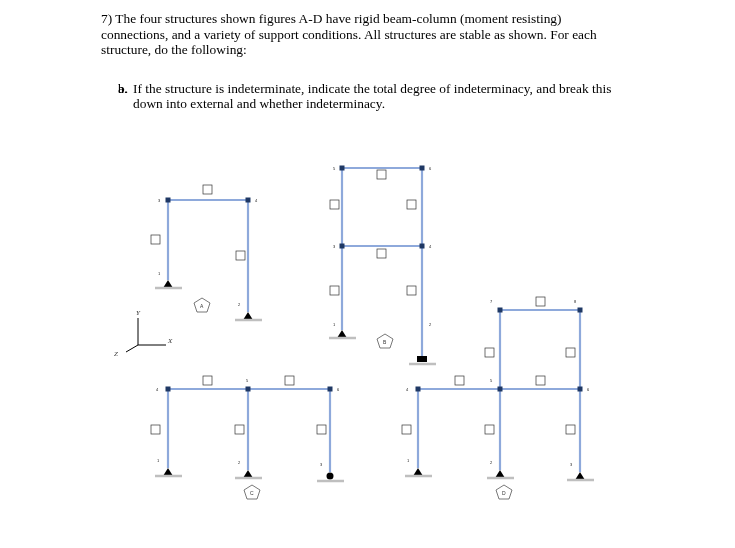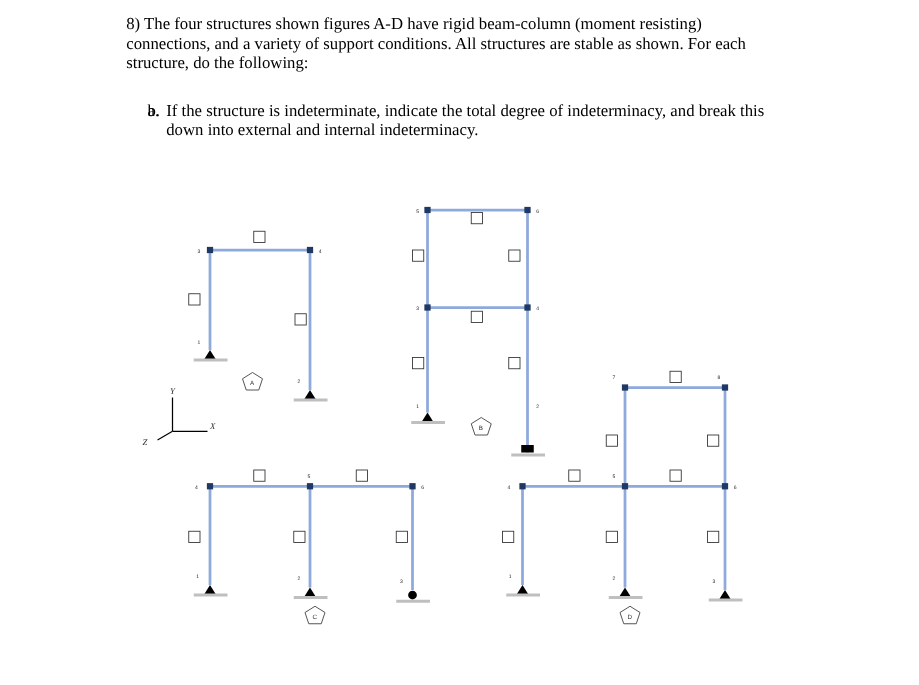--- a/index.html
+++ b/index.html
@@ -12,28 +12,28 @@
   .list li { position: relative; padding-left: 15px; }
   .list .marker { position: absolute; left: 0; top: 0; }
   svg.fig { position: absolute; left: 0; top: 0; }
   .nlabel { font-family: "Liberation Sans", sans-serif; font-size: 4px; fill: #222; }
   .axis-label { font-family: "Liberation Serif", serif; font-size: 7px; font-style: italic; fill: #333; }
   .tag { font-family: "Liberation Sans", sans-serif; font-size: 5px; fill: #333; }
 </style>
 </head>
 <body>
 
-<div class="intro">8) The four structures shown figures A-D have rigid beam-column (moment resisting) connections, and a variety of support conditions.  All structures are stable as shown.  For each structure, do the following:</div>
+<div class="intro">7) The four structures shown figures A-D have rigid beam-column (moment resisting) connections, and a variety of support conditions.  All structures are stable as shown.  For each structure, do the following:</div>
 <ol class="list">
   <li>
     <span class="marker">a.</span>
   </li>
   <li>
     <span class="marker">b.</span>
-    <span>If the structure is indeterminate, indicate the total degree of indeterminacy, and break this down into external and internal indeterminacy.</span>
+    <span>If the structure is indeterminate, indicate the total degree of indeterminacy, and break this down into external and whether indeterminacy.</span>
   </li>
 </ol>
 
 <svg class="fig" width="735" height="548" viewBox="0 0 735 548">
   <defs>
     <g id="node">
         <rect x="-2.5" y="-2.5" width="5" height="5" fill="#1F3864"></rect>
       </g>
     <g id="pin">
         <polygon points="0,0 -5,8 5,8" fill="#000"></polygon>

